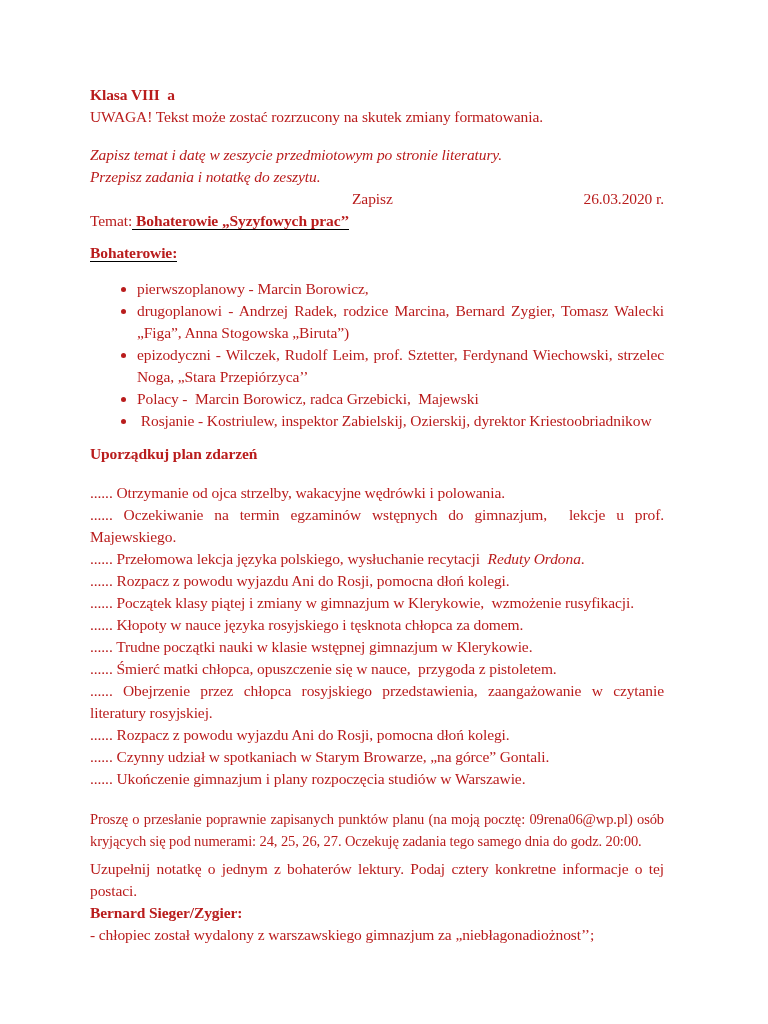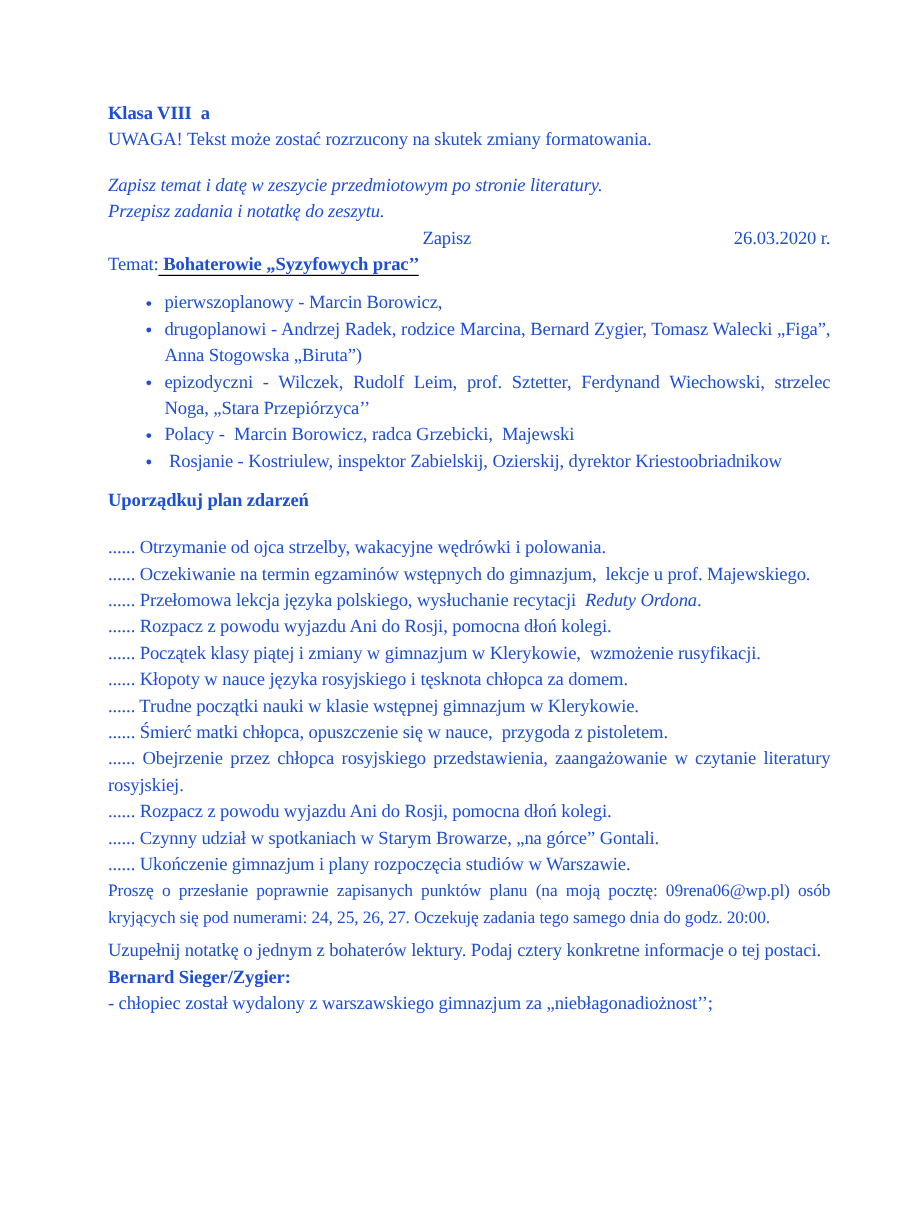--- a/index.html
+++ b/index.html
@@ -2,46 +2,46 @@
 <html><head>
 <meta charset="utf-8">
 <style>
   html, body { margin:0; padding:0; background:#ffffff; }
   .page {
     position: relative;
     width: 768px;
     height: 1024px;
     box-sizing: border-box;
     background: #ffffff;
-    color: #1d4ed8;
+    color: #b91c1c;
     font-family: "Liberation Serif", "DejaVu Serif", serif;
     font-size: 15.5px;
     line-height: 22px;
     letter-spacing: -0.1px;
-    padding: 84px 76px 0 90px;
+    padding: 84px 104px 0 90px;
     overflow: hidden;
   }
   p { margin: 0; }
   .bold { font-weight: bold; }
   .it { font-style: italic; }
   .uline { border-bottom: 1.5px solid #000; }
   .warning-line { margin-bottom: 16px; }
   .lesson-row { display: flex; }
   .lesson-label { margin-left: 262px; }
   .lesson-date { margin-left: auto; }
   .topic-line { margin-bottom: 10px; }
   .heroes-heading { margin-bottom: 14px; }
   ul.heroes-list {
     margin: 0 0 11px 0;
     padding-left: 47px;
     text-align: justify;
   }
   ul.heroes-list li { line-height: 22px; }
   .plan-heading { margin-bottom: 17px; }
-  .plan-list { }
+  .plan-list { margin-bottom: 18px; }
   .plan-item { text-align: justify; }
   .submit-paragraph {
     font-size: 14.5px;
     text-align: justify;
     margin-bottom: 6px;
   }
   .note-task-paragraph { text-align: justify; }
 </style>
 </head>
 <body>
@@ -56,20 +56,23 @@
 
   <p class="lesson-row">
     <span class="lesson-label">Zapisz</span>
     <span class="lesson-date">26.03.2020 r.</span>
   </p>
 
   <p class="topic-line">
     <span>Temat:</span><span class="bold uline">&nbsp;Bohaterowie „Syzyfowych prac’’</span>
   </p>
 
+  <p class="heroes-heading">
+    <span class="bold uline">Bohaterowie:</span>
+  </p>
 
   <ul class="heroes-list">
       <li>pierwszoplanowy - Marcin Borowicz,</li>
       <li>drugoplanowi - Andrzej Radek, rodzice Marcina, Bernard Zygier, Tomasz Walecki „Figa”, Anna Stogowska „Biruta”)</li>
       <li>epizodyczni - Wilczek, Rudolf Leim, prof. Sztetter, Ferdynand Wiechowski, strzelec Noga, „Stara Przepiórzyca’’</li>
       <li>Polacy - &nbsp;Marcin Borowicz, radca Grzebicki, &nbsp;Majewski</li>
       <li>&nbsp;Rosjanie - Kostriulew, inspektor Zabielskij, Ozierskij, dyrektor Kriestoobriadnikow</li>
     </ul>
 
   <p class="bold plan-heading">Uporządkuj plan zdarzeń</p>

